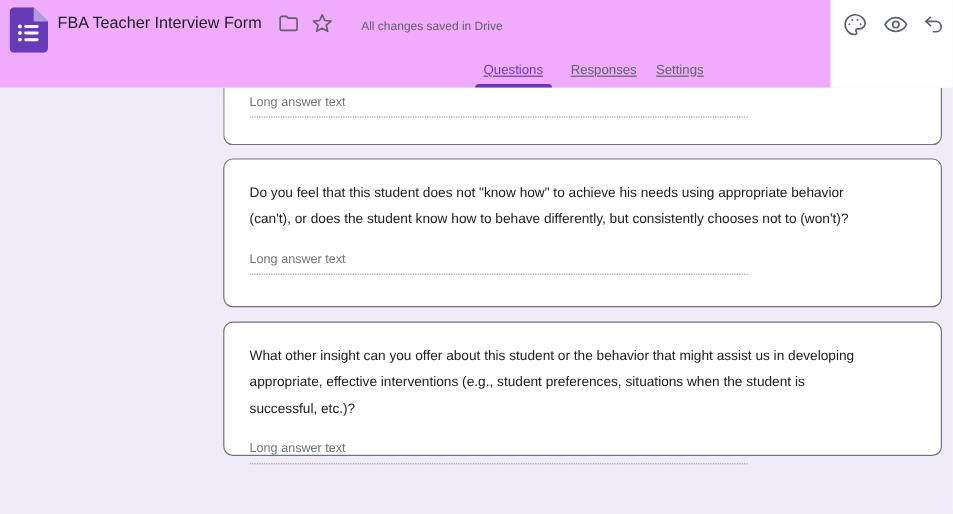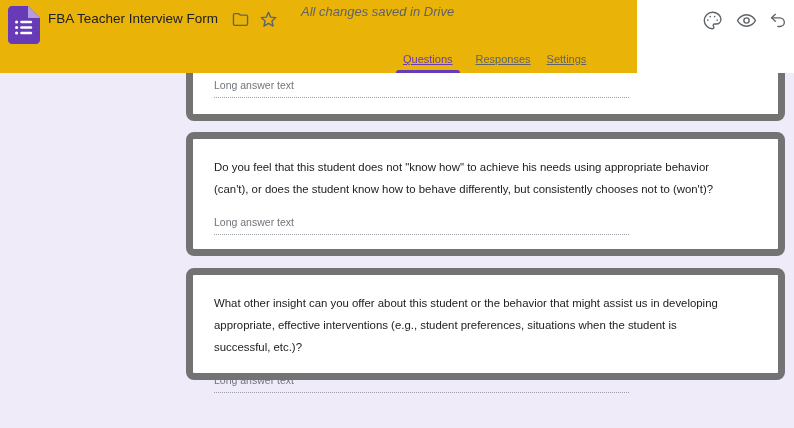--- a/index.html
+++ b/index.html
@@ -8,22 +8,22 @@
     font-family:"Liberation Sans", sans-serif;
     background:#ffffff;
     position:relative;
     overflow:hidden;
     -webkit-font-smoothing:antialiased;
   }
   .page { position:absolute; inset:0; }
 
   
   .header {
-    position:absolute; top:0; left:0; width:637px; height:73px;
-    background:#eab308; z-index:2;
+    position:absolute; top:0; left:0; width:692px; height:73px;
+    background:#f0abfc; z-index:2;
   }
   .logo {
     position:absolute; left:8px; top:6px; width:32px; height:38px;
     cursor:pointer;
   }
   .form-title {
     position:absolute; left:48px; top:10px;
     font-size:13.5px; line-height:17px; color:#202124;
     white-space:nowrap; cursor:text;
   }
@@ -31,22 +31,22 @@
     position:absolute; border:none; background:transparent; padding:0;
     width:24px; height:24px; display:flex; align-items:center; justify-content:center;
     color:#5f6368; cursor:pointer;
   }
   .btn-folder { left:228px; top:7px; }
   .btn-star   { left:256px; top:7px; }
   .btn-palette{ left:700px; top:8px; }
   .btn-eye    { left:734px; top:8px; }
   .btn-undo   { left:766px; top:8px; }
   .saved-status {
-    position:absolute; left:301px; top:6px;
-    font-size:13px; line-height:12px; color:#5f6368; cursor:pointer;font-style:italic;
+    position:absolute; left:301px; top:17px;
+    font-size:10px; line-height:12px; color:#5f6368; cursor:pointer;
   }
 
   
   .tabs {
     position:absolute; left:396px; top:45px; height:28px;
     display:flex; gap:16px; align-items:stretch;
   }
   .tab {
     position:relative; display:flex; align-items:center;
     font-size:11px; color:#5f6368; cursor:pointer; white-space:nowrap;text-decoration:underline;
@@ -57,21 +57,21 @@
     background:#673ab7; border-radius:3px 3px 0 0;
   }
 
   
   .main {
     position:absolute; top:73px; left:0; width:794px; height:355px;
     background:#f0ebf8;
   }
   .card {
     position:absolute; left:186px; width:599px;
-    background:#ffffff; border:7px solid #737373; border-radius:8px;
+    background:#ffffff; border:1px solid #737373; border-radius:8px;
     padding:0 24px 0 21px; cursor:pointer;
   }
   .card-0 { top:0;    height:48px;  border-top:none; border-radius:0 0 8px 8px; }
   .card-1 { top:59px;  height:124px; }
   .card-2 { top:195px; height:112px; }
 
   .question {
     padding-top:17px;
     font-size:11.4px; line-height:22px; color:#202124;
     white-space:pre-line;

